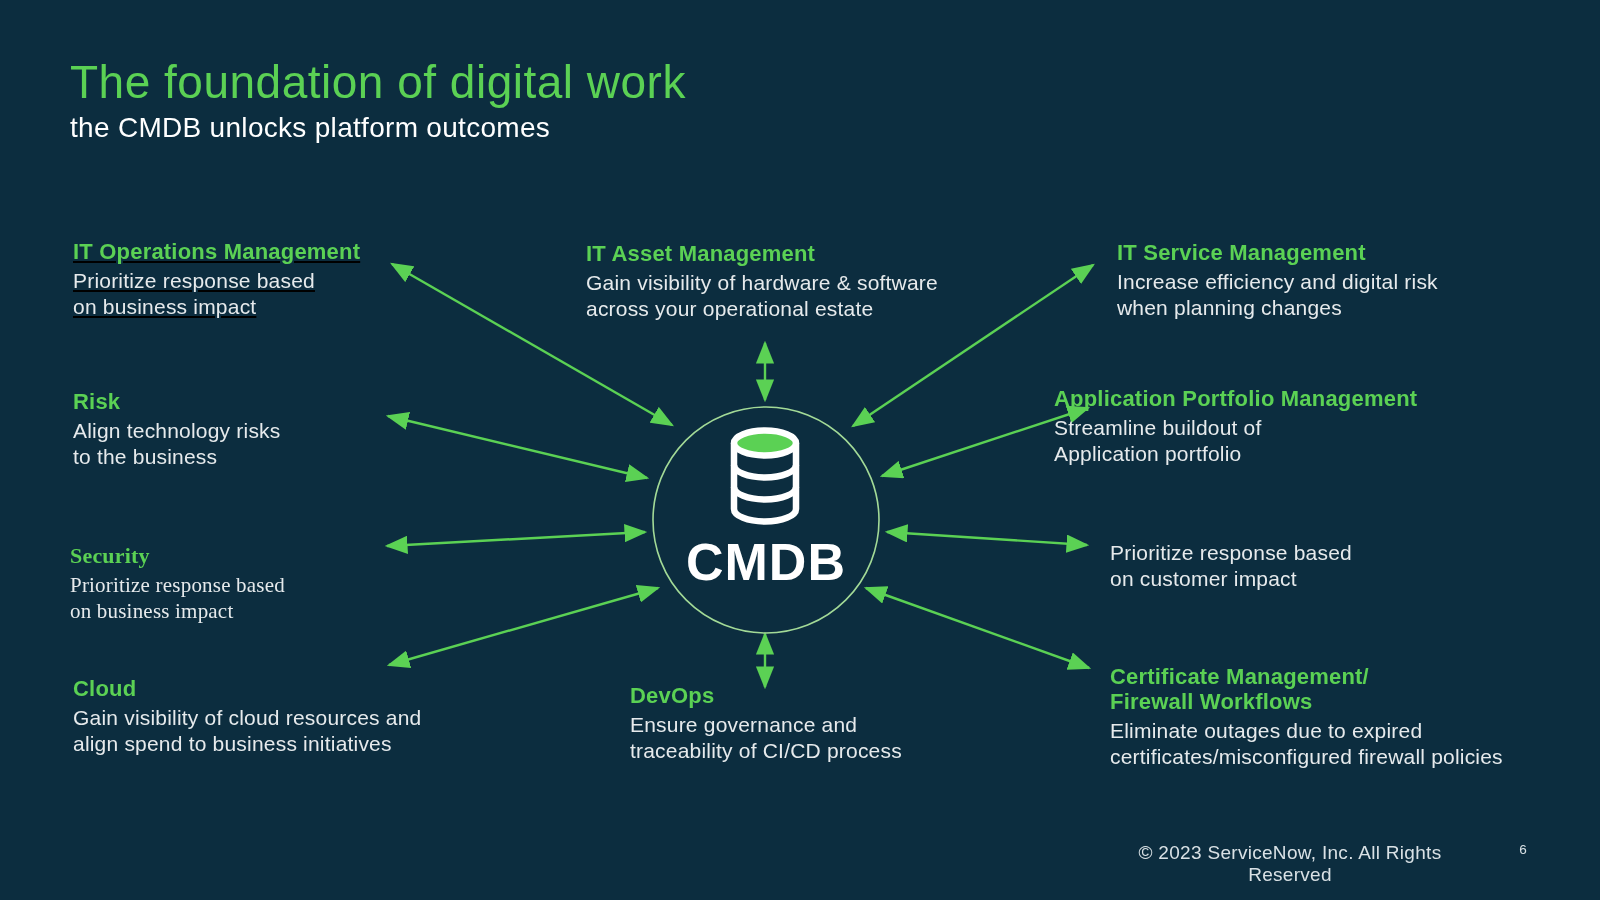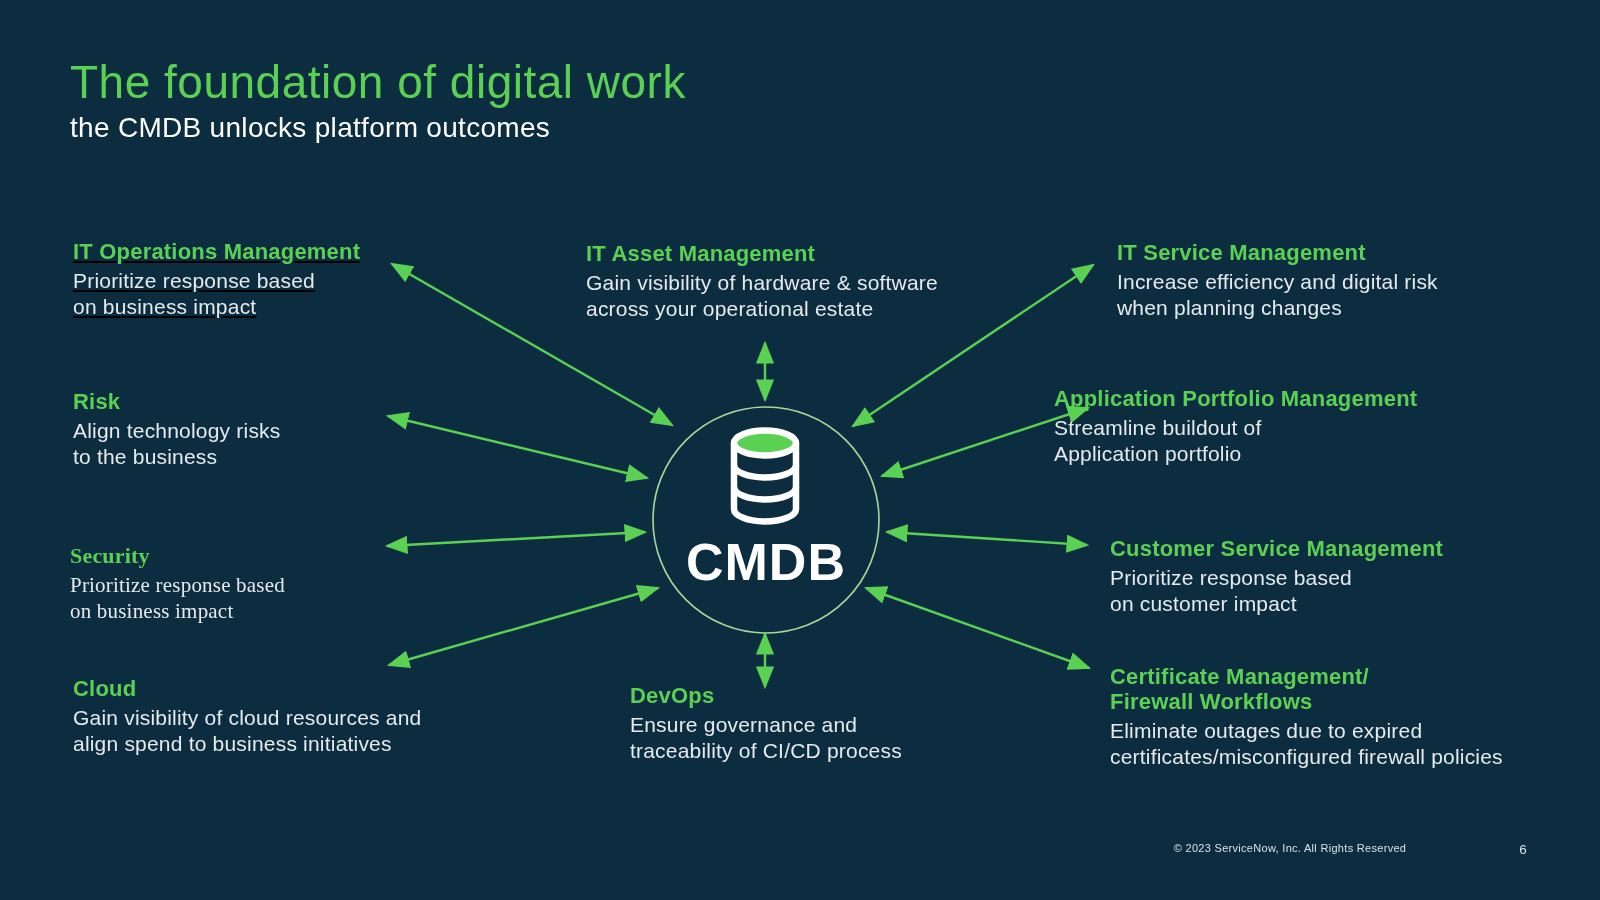--- a/index.html
+++ b/index.html
@@ -23,21 +23,21 @@
   }
   .node-body{
     color:#e6eaec;font-size:21px;line-height:26px;margin-top:4px;letter-spacing:0.2px;
   }
   .cmdb-label{
     left:646px;top:532px;width:240px;text-align:center;
     color:#ffffff;font-weight:bold;font-size:52px;letter-spacing:1px;
   }
   .footer-text{
     left:1130px;top:842px;width:320px;text-align:center;
-    color:#d9e1e5;font-size:11px;letter-spacing:0.3px;
+    color:#d9e1e5;font-size:19px;letter-spacing:0.3px;
   }
   .page-number{
     left:1508px;top:842px;width:30px;text-align:center;
     color:#d9e1e5;font-size:13.5px;
   }
   svg.overlay{position:absolute;left:0;top:0;pointer-events:none;}
 </style>
 </head>
 <body>
 
@@ -134,21 +134,20 @@
 
 <div class="node" style="left:1054px;top:386px;">
   <div class="node-title">Application Portfolio Management</div>
   <div class="node-body">
     <div>Streamline buildout of</div>
     <div>Application portfolio</div>
   </div>
 </div>
 
 <div class="node" style="left:1110px;top:536px;">
-  <div class="node-title">Customer Service Management</div>
   <div class="node-body">
     <div>Prioritize response based</div>
     <div>on customer impact</div>
   </div>
 </div>
 
 <div class="node" style="left:1110px;top:664px;">
   <div class="node-title">
     <div>Certificate Management/</div>
     <div>Firewall Workflows</div>

